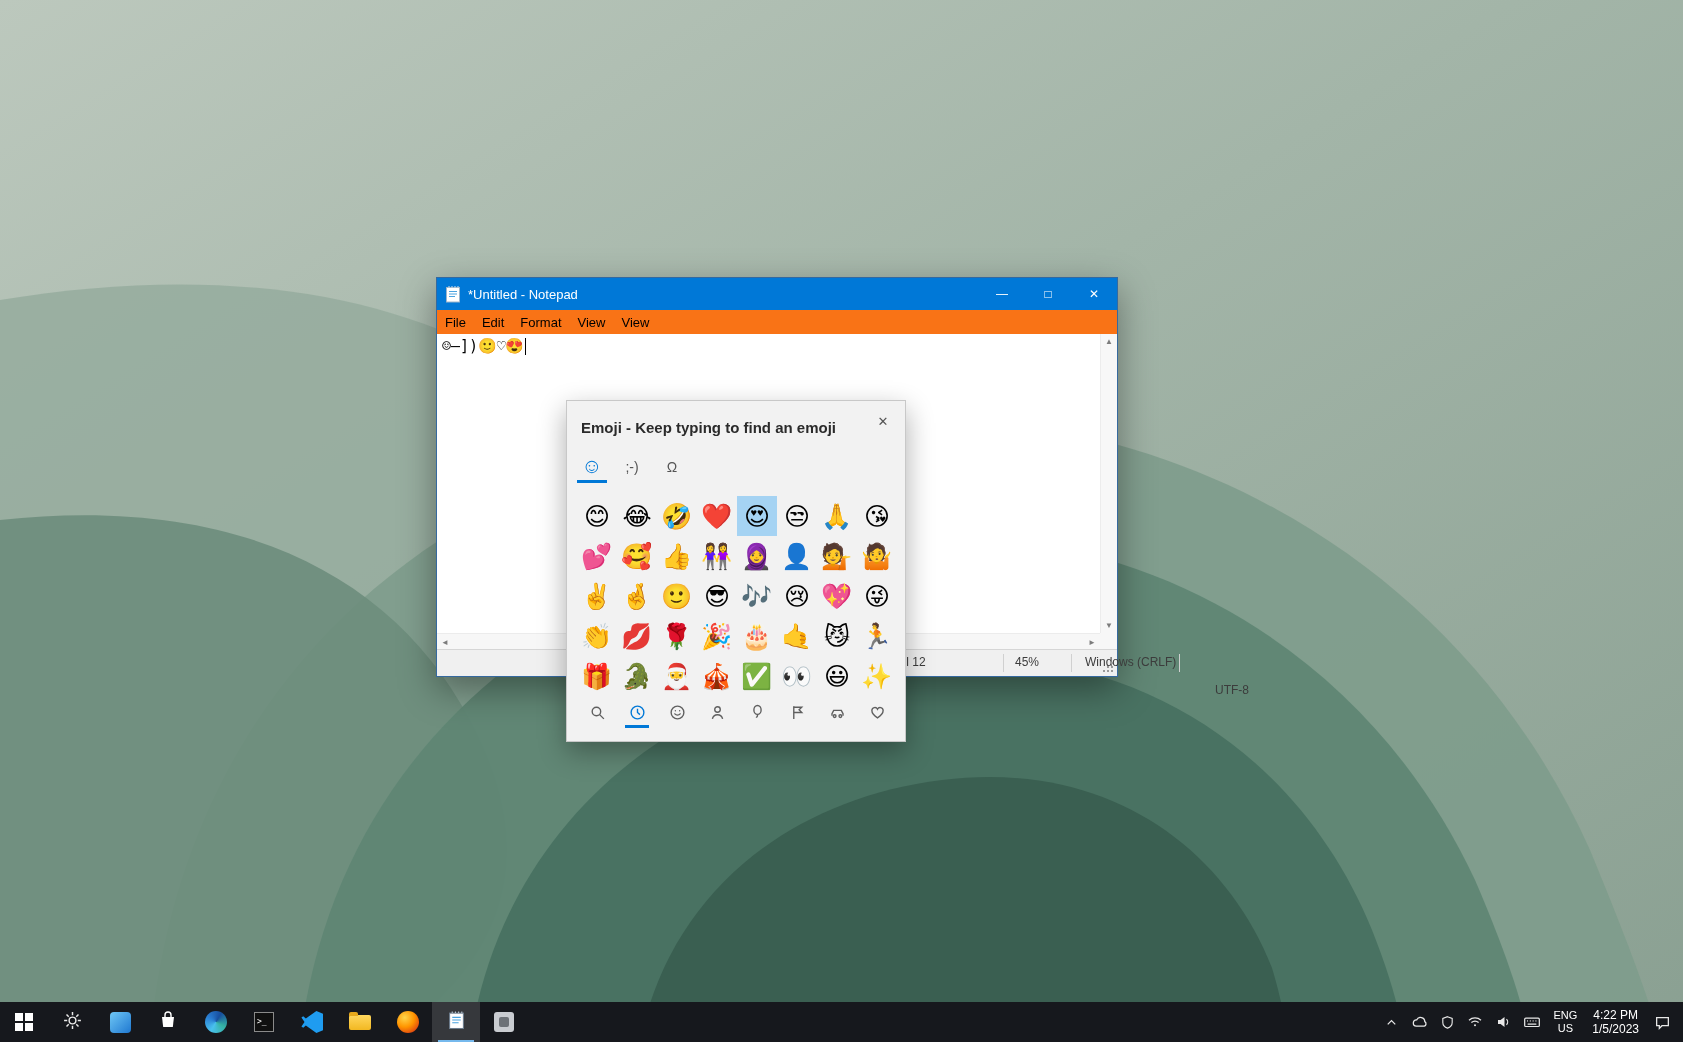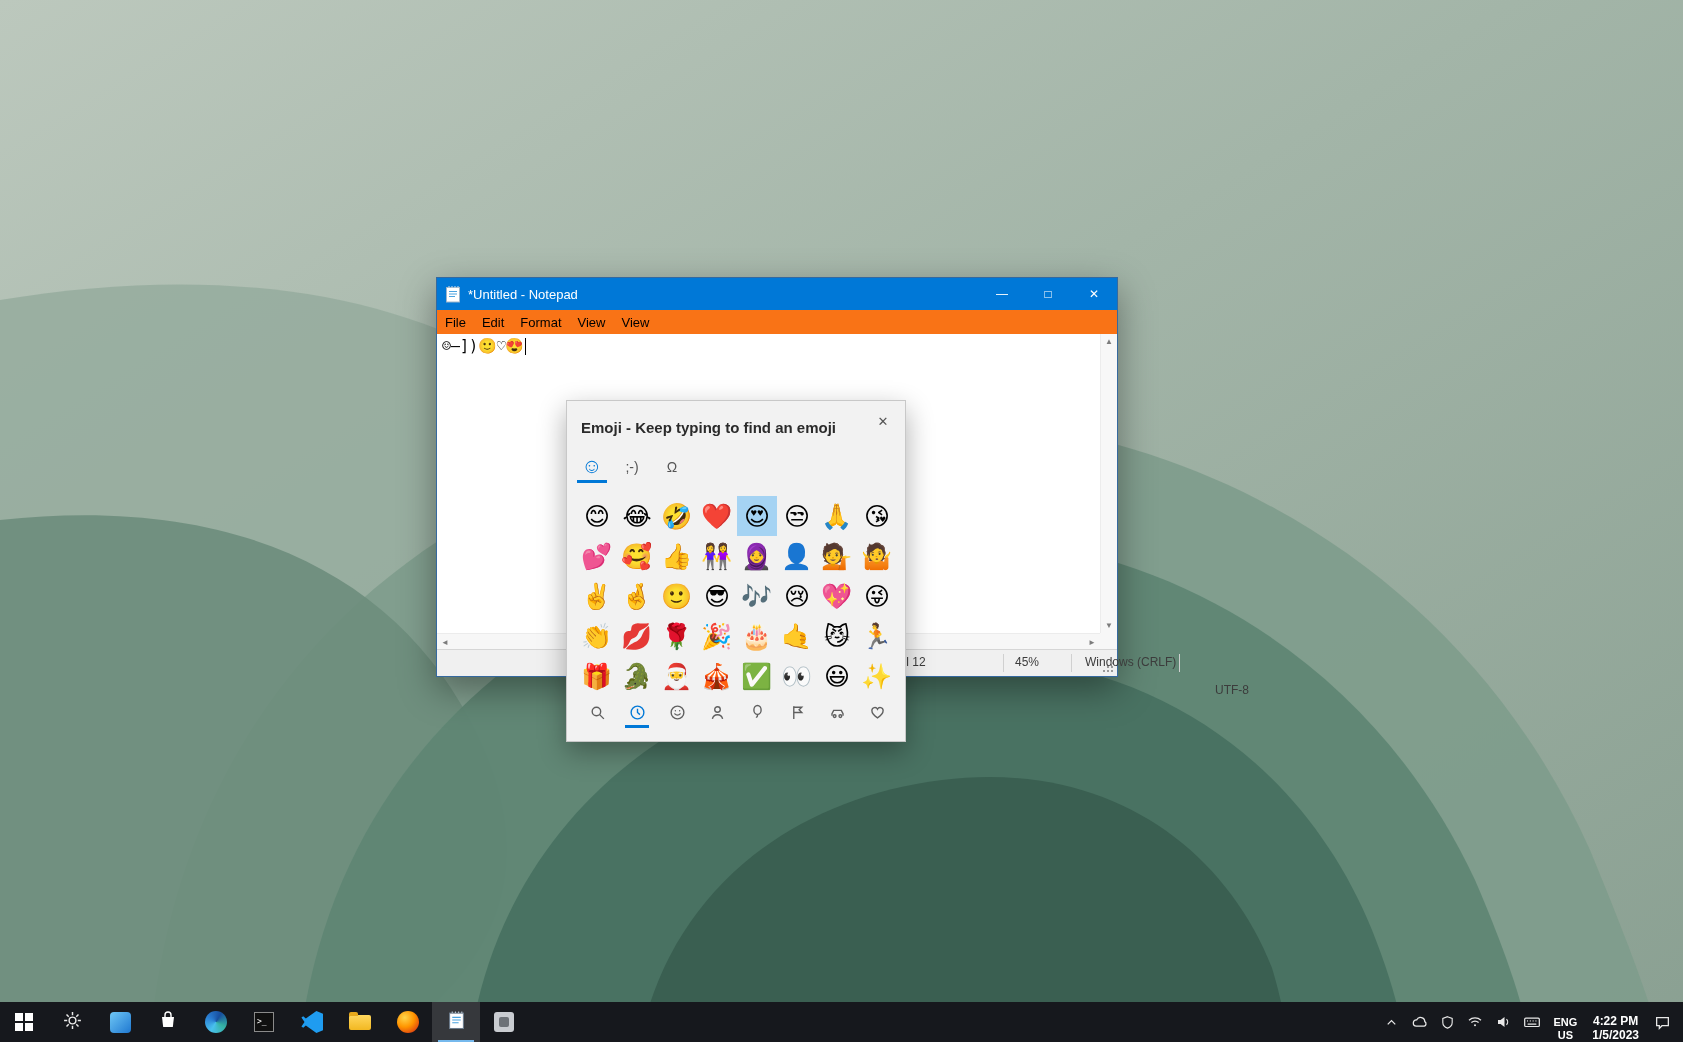--- a/index.html
+++ b/index.html
@@ -88,21 +88,21 @@
   .icon-edge{width:22px;height:22px;border-radius:50%;background:conic-gradient(from 210deg,#49c1ee,#2a7fd4,#174e9e,#35b2a2,#49c1ee);}
   .icon-terminal{width:20px;height:20px;background:#101010;border:1px solid #8a8a8a;box-sizing:border-box;color:#fff;font-size:8px;line-height:18px;text-align:left;padding-left:2px;font-family:"DejaVu Sans Mono",monospace;}
   .icon-vscode{width:22px;height:22px;background:#1f9cf0;
     clip-path:polygon(70% 0%,100% 12%,100% 88%,70% 100%,22% 66%,10% 76%,2% 70%,16% 50%,2% 30%,10% 24%,22% 34%);}
   .icon-folder{width:22px;height:15px;border-radius:2px;background:linear-gradient(#ffd75e,#f2b822);position:relative;}
   .icon-folder::before{content:"";position:absolute;left:0;top:-3px;width:9px;height:4px;background:#e8a91c;border-radius:2px 2px 0 0;}
   .icon-firefox{width:22px;height:22px;border-radius:50%;background:radial-gradient(circle at 35% 30%,#ffd54a 0%,#ff9500 45%,#e8590c 72%,#b5121b 100%);}
   .icon-paint{width:20px;height:20px;border-radius:3px;background:#c9ccd1;position:relative;}
   .icon-paint::after{content:"";position:absolute;left:5px;top:5px;width:10px;height:10px;background:#6d7278;border-radius:2px;}
   .tb-tray{margin-left:auto;display:flex;align-items:center;padding-right:6px;}
-  .tray-item{padding:0 6px;display:flex;align-items:center;justify-content:flex-end;height:100%;font-weight:bold;}
+  .tray-item{padding:0 6px;display:flex;align-items:center;justify-content:center;height:100%;}
   .tray-lang{flex-direction:column;font-size:11px;line-height:13px;}
   .tray-clock{flex-direction:column;font-size:12px;line-height:14px;text-align:center;padding:0 9px;}
 </style>
 </head>
 <body>
 
 <div class="desktop">
 
   <svg class="wallpaper" viewBox="0 0 1683 1042" preserveAspectRatio="none">
     <defs>

